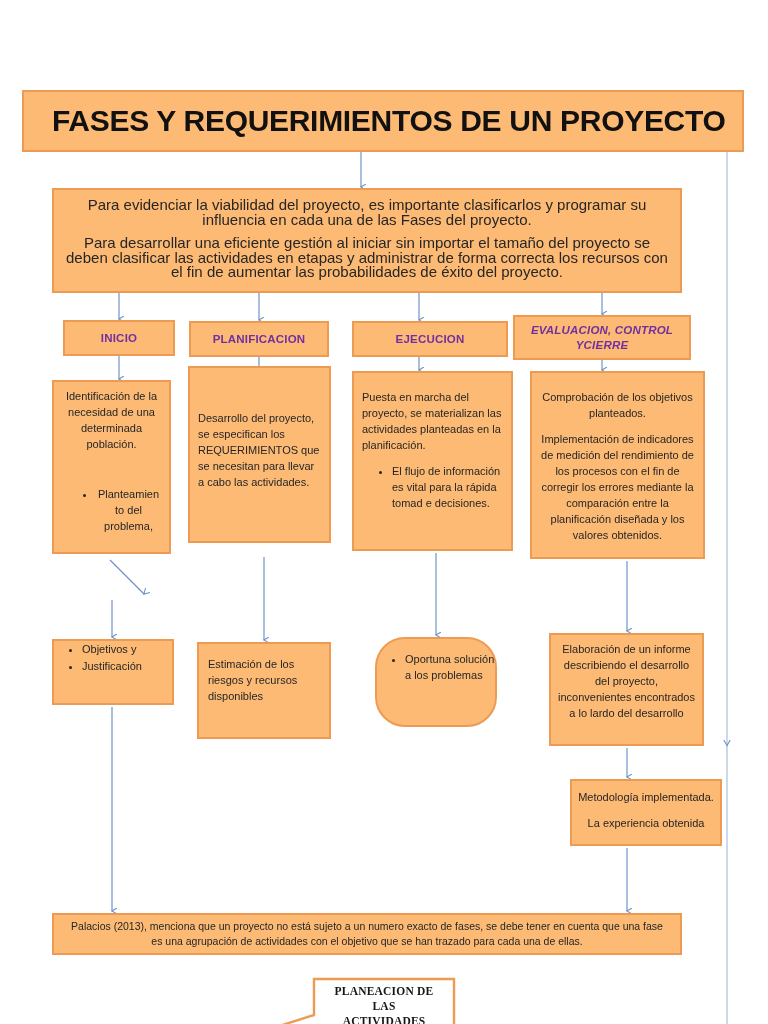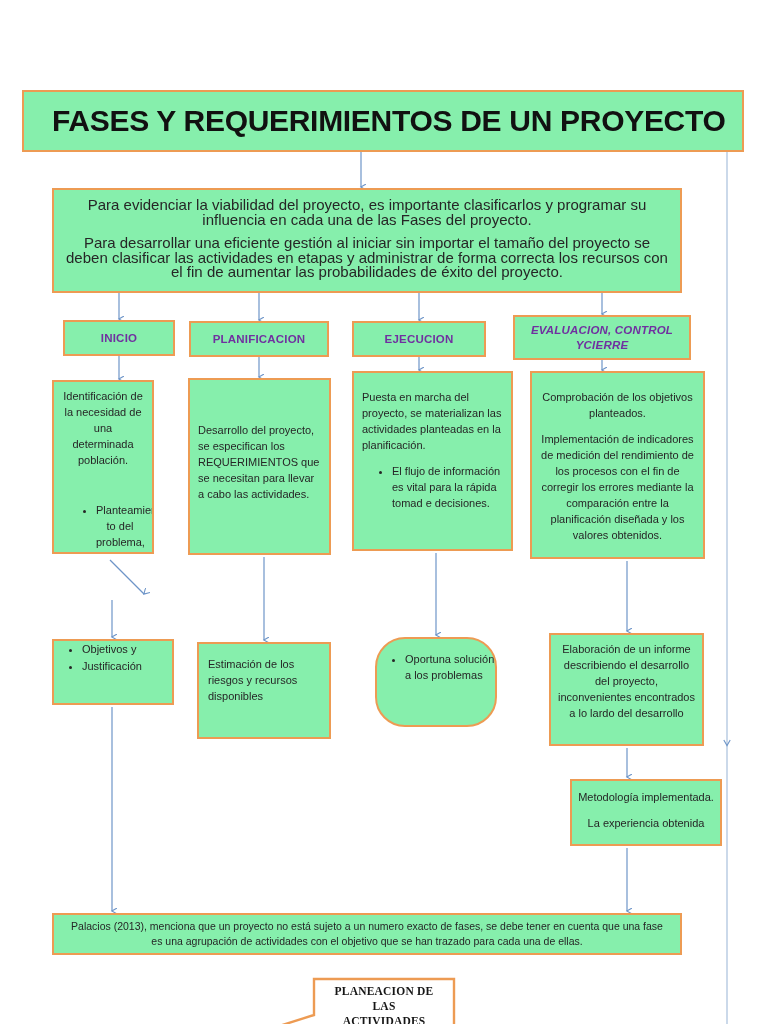--- a/index.html
+++ b/index.html
@@ -8,21 +8,21 @@
     background:#ffffff;
     font-family:"Liberation Sans", sans-serif;
     overflow:hidden;
     position:relative;
   }
   #canvas{position:relative;width:768px;height:1024px;}
 
   .box{
     position:absolute;
     border:2px solid #ED9B53;
-    background:#86efac;
+    background:#fdba74;
     box-sizing:border-box;
     color:#262626;
   }
 
   
   #title-box{
     left:22px;top:90px;width:722px;height:62px;
     border:2px solid #ED9B53;
     display:flex;align-items:center;
   }
@@ -53,33 +53,33 @@
     text-align:center;
     color:#7030A0;
     font-weight:bold;
     font-size:11.5px;
     letter-spacing:.2px;
     line-height:15px;
     padding:0 4px;
   }
   #phase-0{left:63px;top:320px;width:112px;}
   #phase-1{left:189px;top:321px;width:140px;}
-  #phase-2{left:352px;top:321px;width:134px;text-align:center;}
+  #phase-2{left:352px;top:321px;width:156px;text-align:center;}
   #phase-3{left:513px;top:315px;width:178px;height:45px;font-style:italic;}
 
   
   .detail{
     font-size:11px;
     line-height:16px;
     color:#262626;
     padding:6px 8px;
     overflow:hidden;
   }
-  #detail-0{left:52px;top:380px;width:102px;height:174px;text-align:center;}
-  #detail-1{left:188px;top:378px;width:143px;height:177px;text-align:left;padding-top:42px;}
+  #detail-0{left:52px;top:380px;width:119px;height:174px;text-align:center;}
+  #detail-1{left:188px;top:366px;width:143px;height:177px;text-align:left;padding-top:42px;}
   #detail-2{left:352px;top:371px;width:161px;height:180px;text-align:left;padding-top:16px;}
   #detail-3{left:530px;top:371px;width:175px;height:188px;text-align:center;padding-top:16px;}
 
   .detail p{margin:0 0 10px 0;}
   .detail p:last-child{margin-bottom:0;}
   .detail ul{
     margin:0;padding:0 0 0 30px;list-style:disc;text-align:left;
   }
   .detail ul li{margin:0;padding:0;}
   #detail-0 ul{padding-left:34px;text-align:center;margin-top:34px;}

